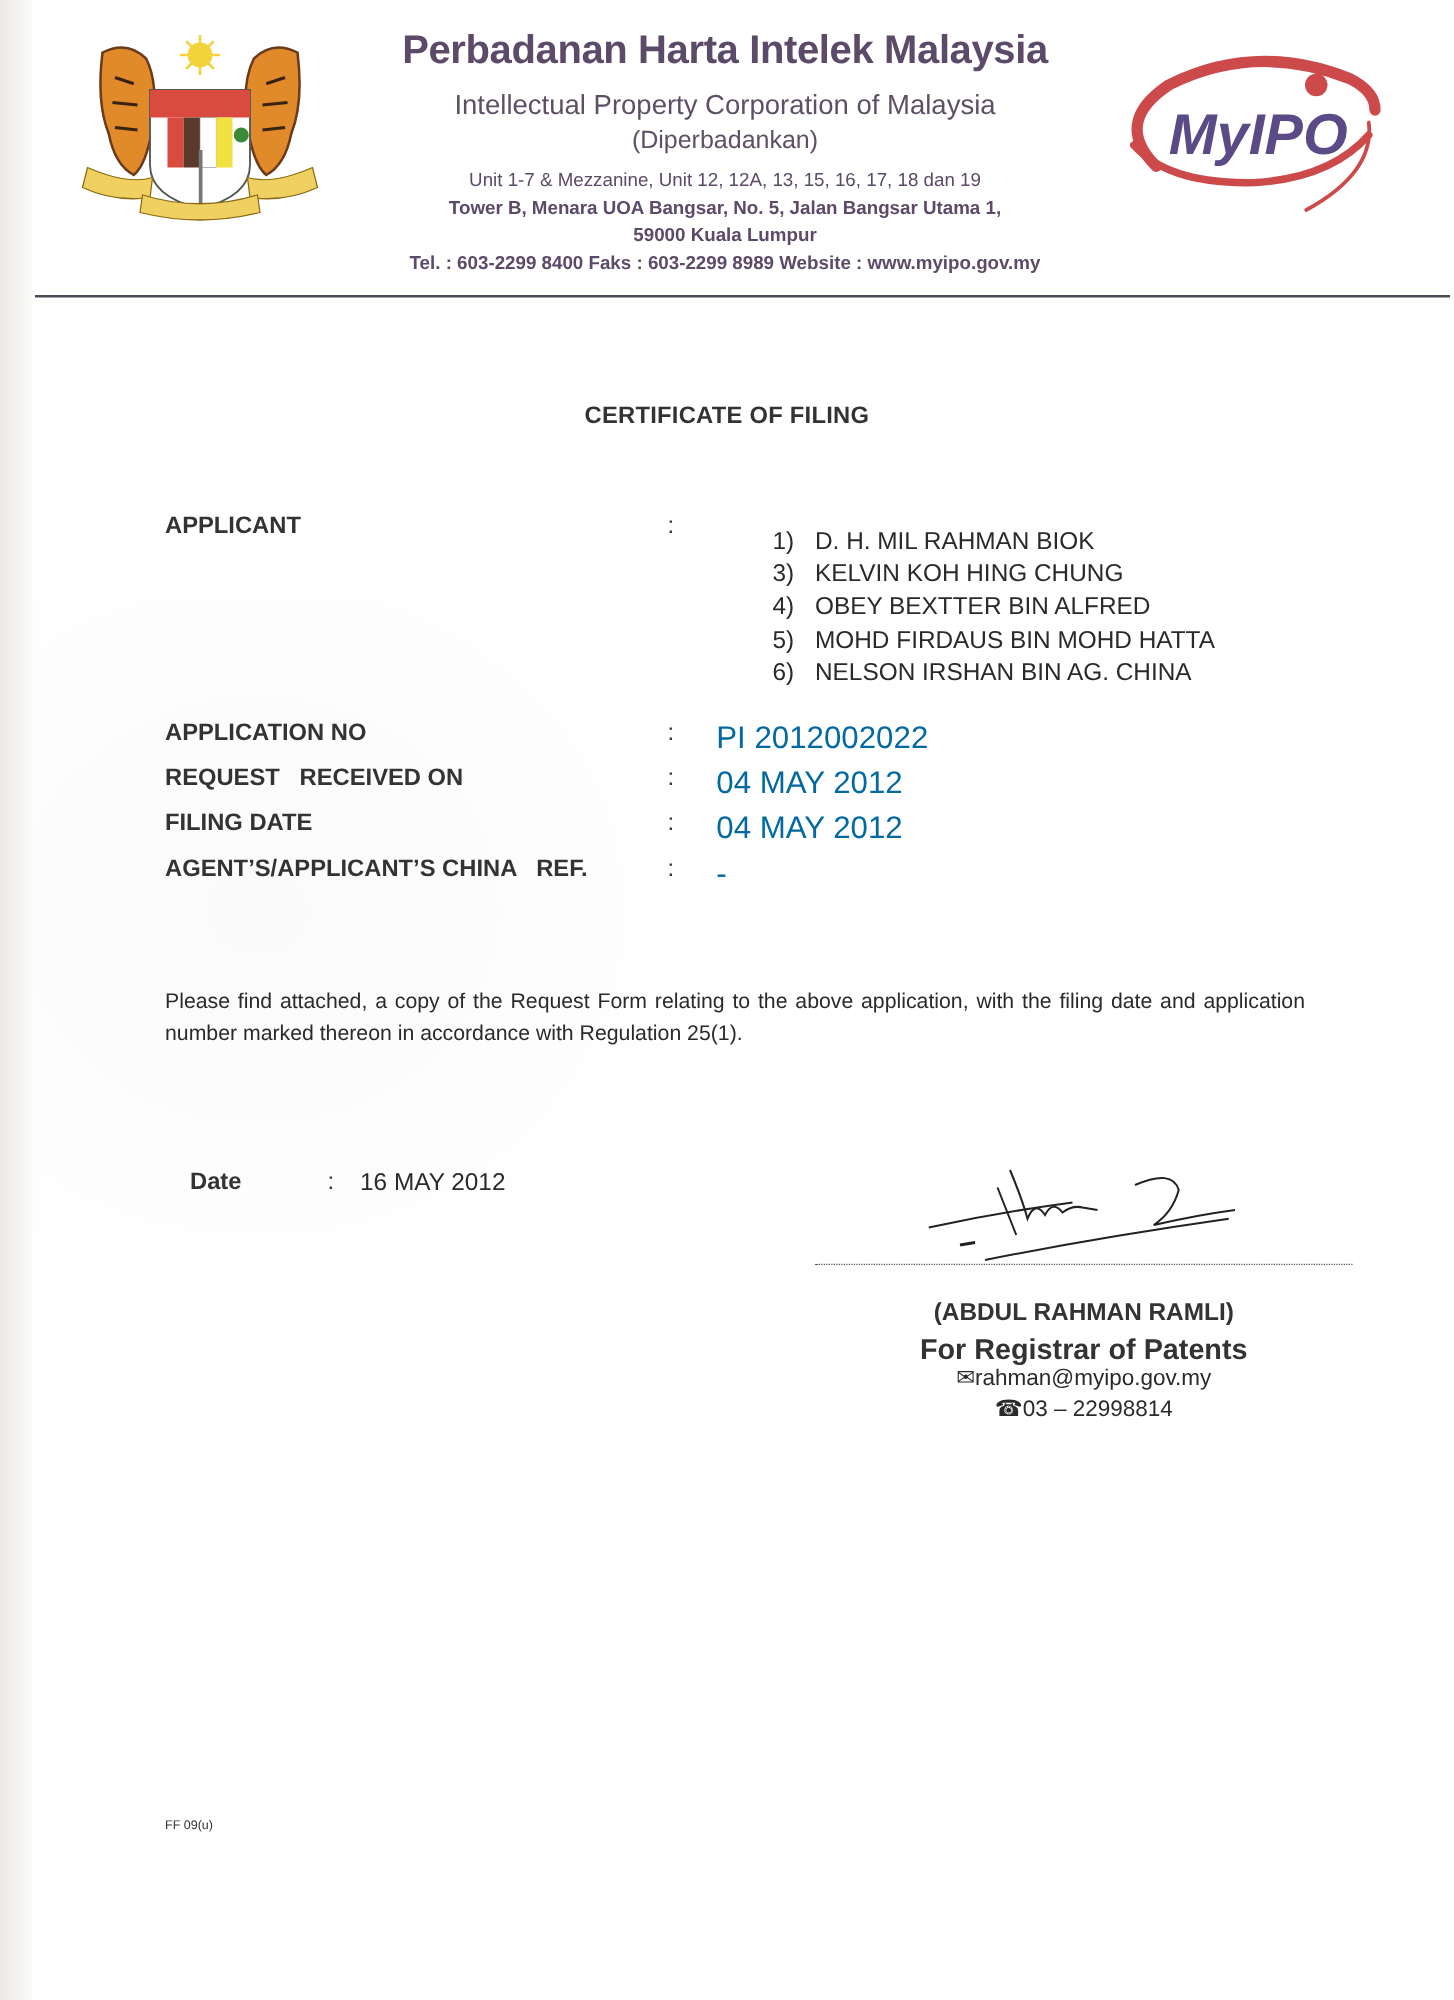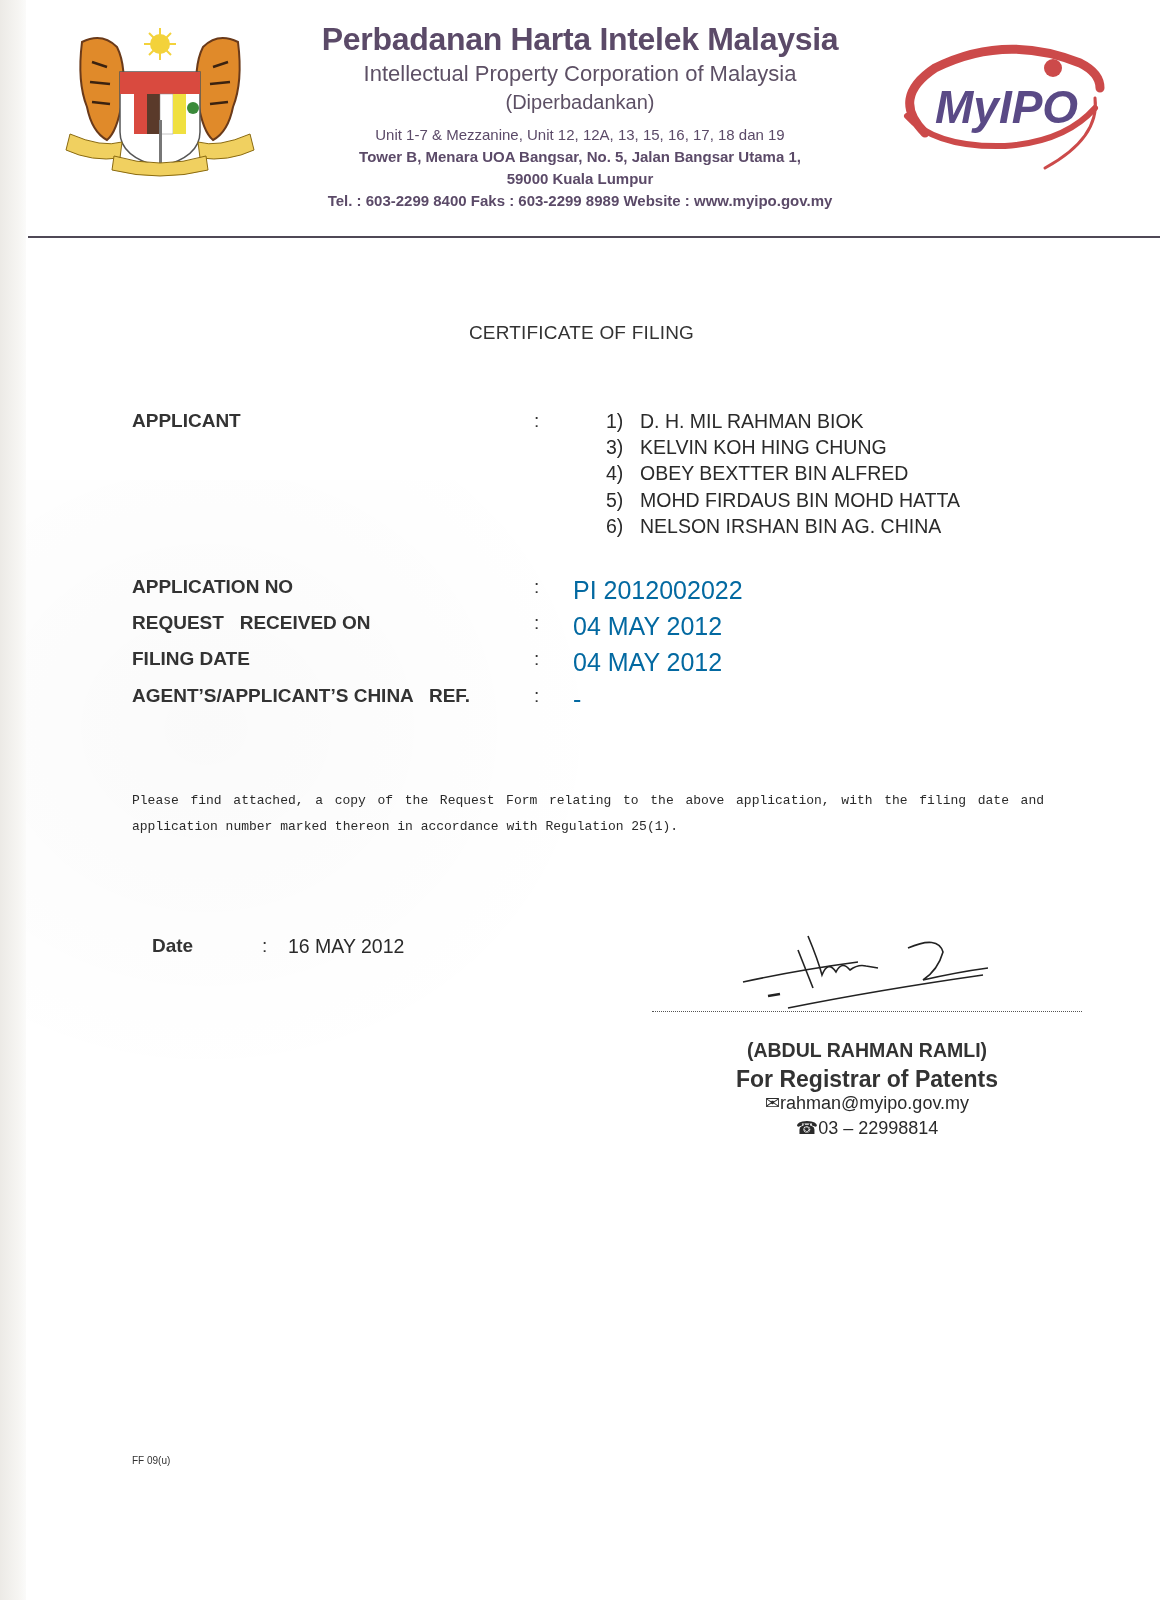--- a/index.html
+++ b/index.html
@@ -17,47 +17,47 @@
       position: absolute; left: 26px; top: 480px; width: 600px; height: 620px;
       background: radial-gradient(ellipse at 30% 40%, rgba(0,0,0,0.018), rgba(0,0,0,0) 70%);
     }
     
     .crest { position: absolute; left: 62px; top: 22px; width: 196px; height: 156px; }
     .org {
       position: absolute; left: 290px; top: 20px; width: 580px; text-align: center;
       color: #5a4a66;
     }
     .org-name { font-weight: bold; font-size: 32px; letter-spacing: -0.3px; color: #5b4a68; line-height: 38px; }
-    .org-en { font-size: 22px; color: #5d5065; line-height: 28px; margin-top: 2px; }
+    .org-en { font-size: 22px; color: #5d5065; line-height: 28px; margin-top: 12px; }
     .org-status { font-size: 20px; color: #5d5065; line-height: 28px; }
     .org-addr { margin-top: 9px; font-size: 15px; font-weight: normal; color: #5b4a68; line-height: 20px; }
     .org-contact { font-size: 15px; font-weight: bold; color: #5b4a68; line-height: 20px; margin-top: 2px; }
     .mylogo { position: absolute; left: 895px; top: 38px; width: 220px; height: 140px; }
     .header-rule {
       position: absolute; left: 28px; top: 236px; width: 1132px; height: 2px;
       background: #4f4856;
     }
     
     .title {
       position: absolute; left: 0; width: 1163px; top: 322px; text-align: center;
-      font-size: 19px; font-weight: normal; color: #333;
+      font-size: 19px; font-weight: bold; color: #333;
       letter-spacing: 0.2px;
     }
     .field-label {
       position: absolute; left: 132px; font-size: 19px; font-weight: bold; color: #333;
       white-space: pre;
     }
     .colon { position: absolute; left: 534px; font-size: 19px; color: #333; }
     .value { position: absolute; left: 573px; font-size: 25px; color: #0369a1; white-space: pre; }
-    .applicants { position: absolute; left: 606px; top: 408px; list-style: none; margin: 0; padding: 0; }
+    .applicants { position: absolute; left: 606px; top: 408px; list-style: none; margin: 12px; padding: 0; }
     .applicants li { font-size: 19.5px; line-height: 26.2px; color: #2a2a2a; white-space: pre; }
     .applicants .num { display: inline-block; width: 34px; }
     .para {
       position: absolute; left: 132px; top: 788px; width: 912px;
-      font-size: 13px; line-height: 26px; color: #2a2a2a; text-align: justify; font-family: Liberation Mono, monospace;
+      font-size: 17px; line-height: 26px; color: #2a2a2a; text-align: justify;
     }
     .date-label { position: absolute; left: 152px; top: 935px; font-size: 19px; font-weight: bold; color: #333; }
     .date-colon { position: absolute; left: 262px; top: 935px; font-size: 19px; color: #333; }
     .date-value { position: absolute; left: 288px; top: 935px; font-size: 19.5px; color: #2a2a2a; }
     .signature { position: absolute; left: 738px; top: 930px; width: 270px; height: 80px; }
     .sig-line {
       position: absolute; left: 652px; top: 1011px; width: 430px; height: 0;
       border-top: 1.5px dotted #555;
     }
     .signer { position: absolute; left: 652px; width: 430px; text-align: center; margin-top: 16px; }

